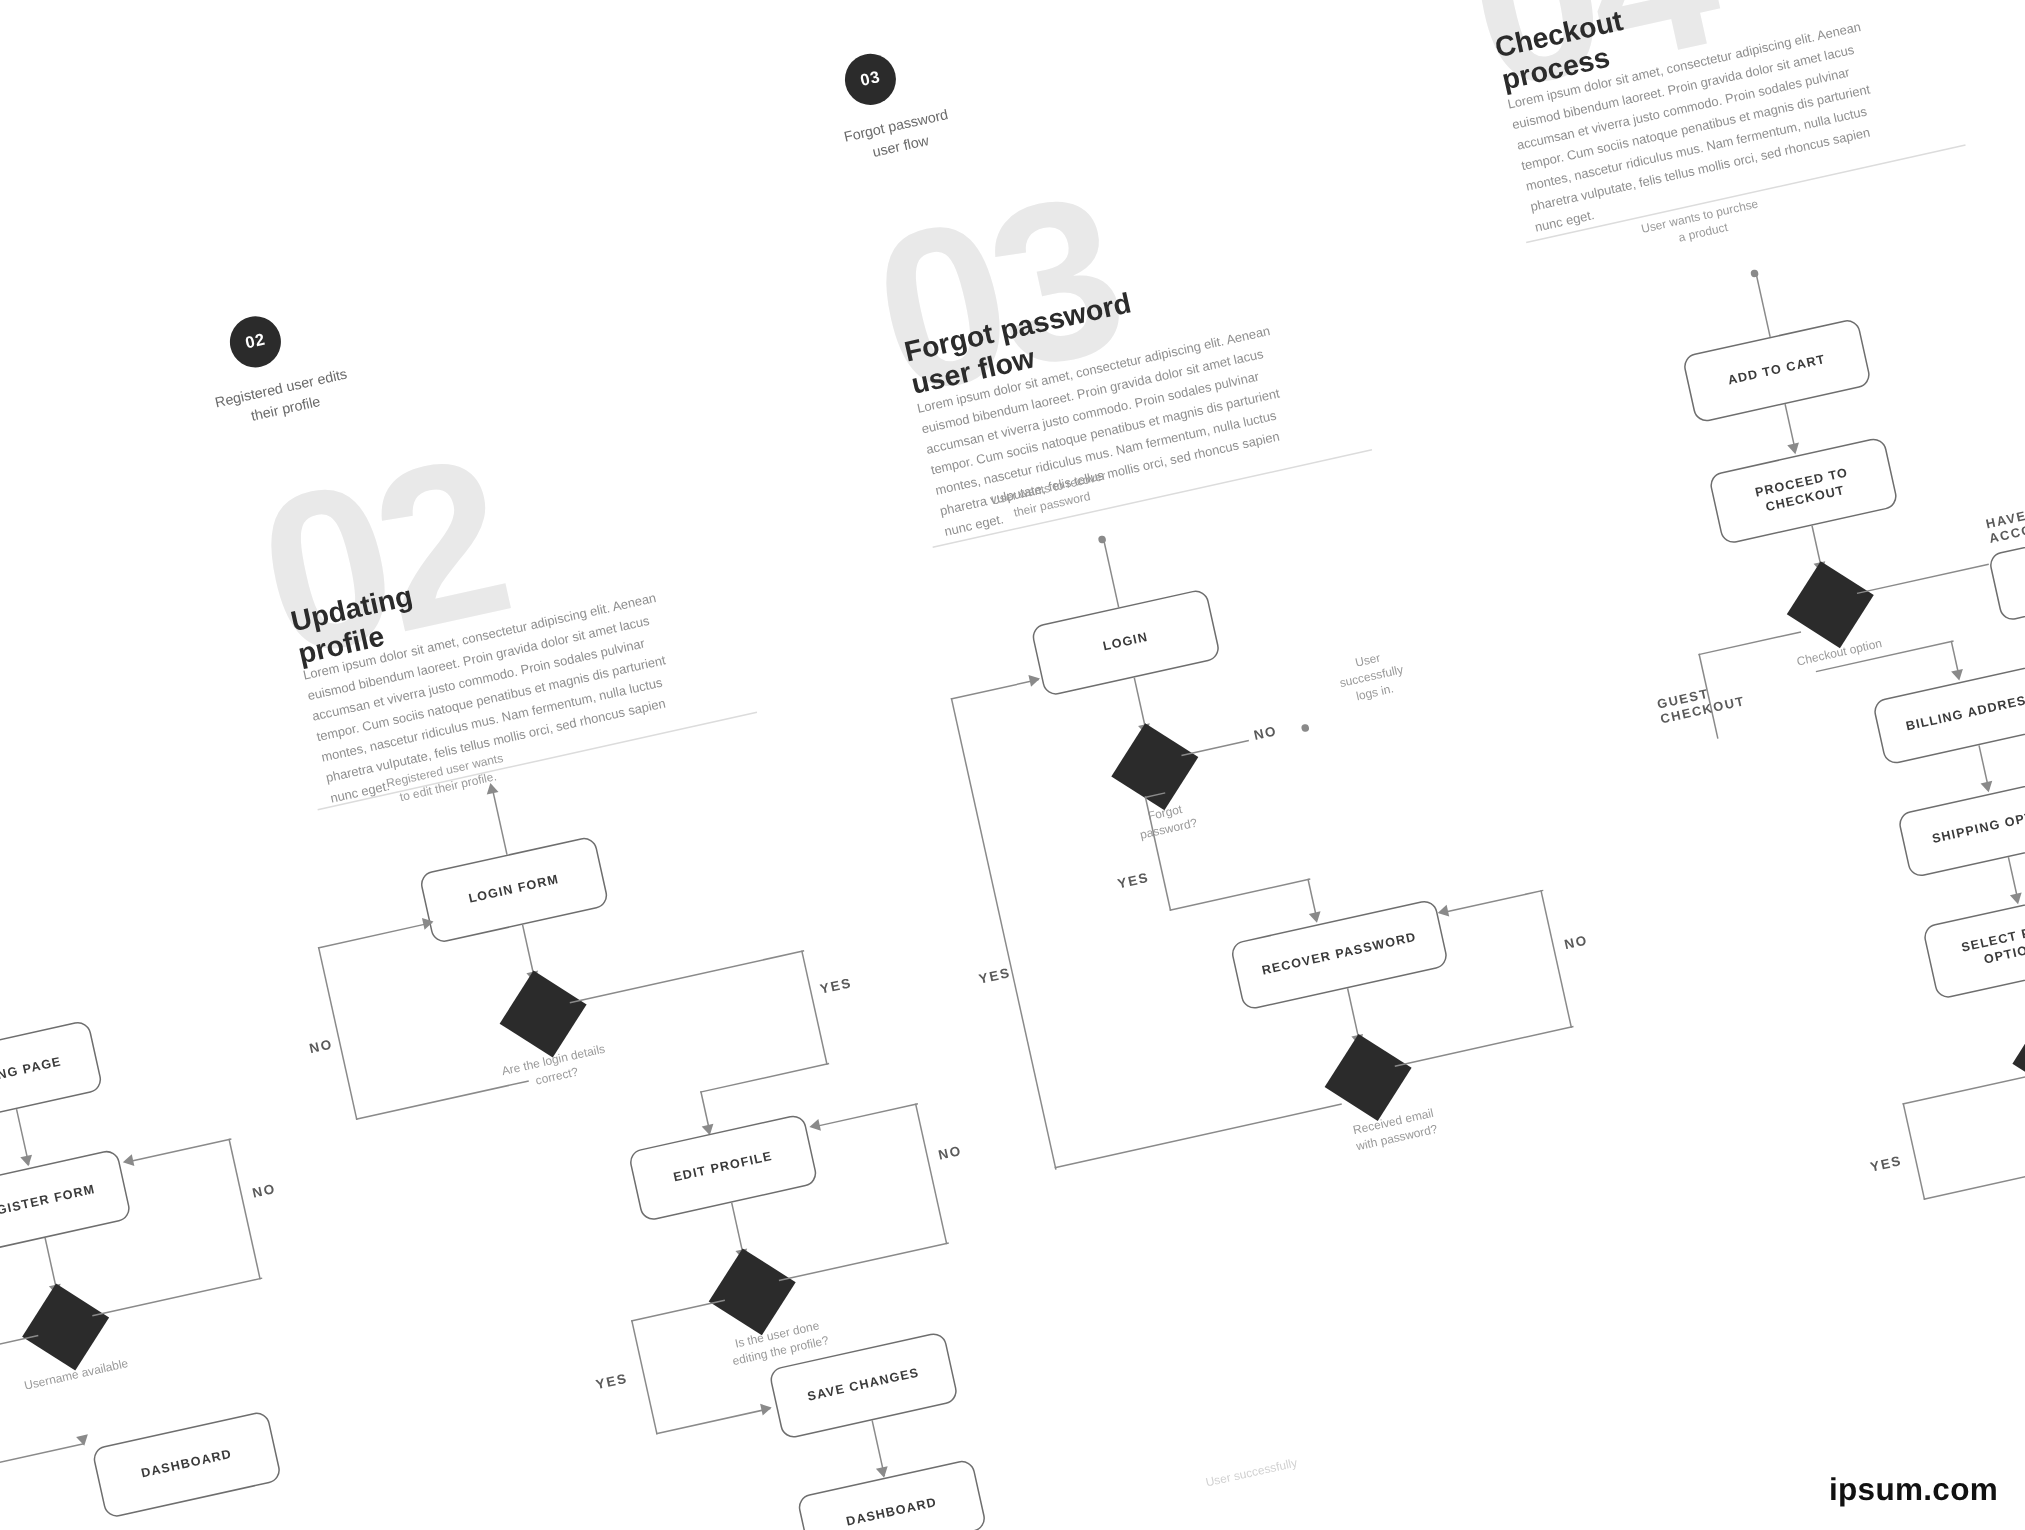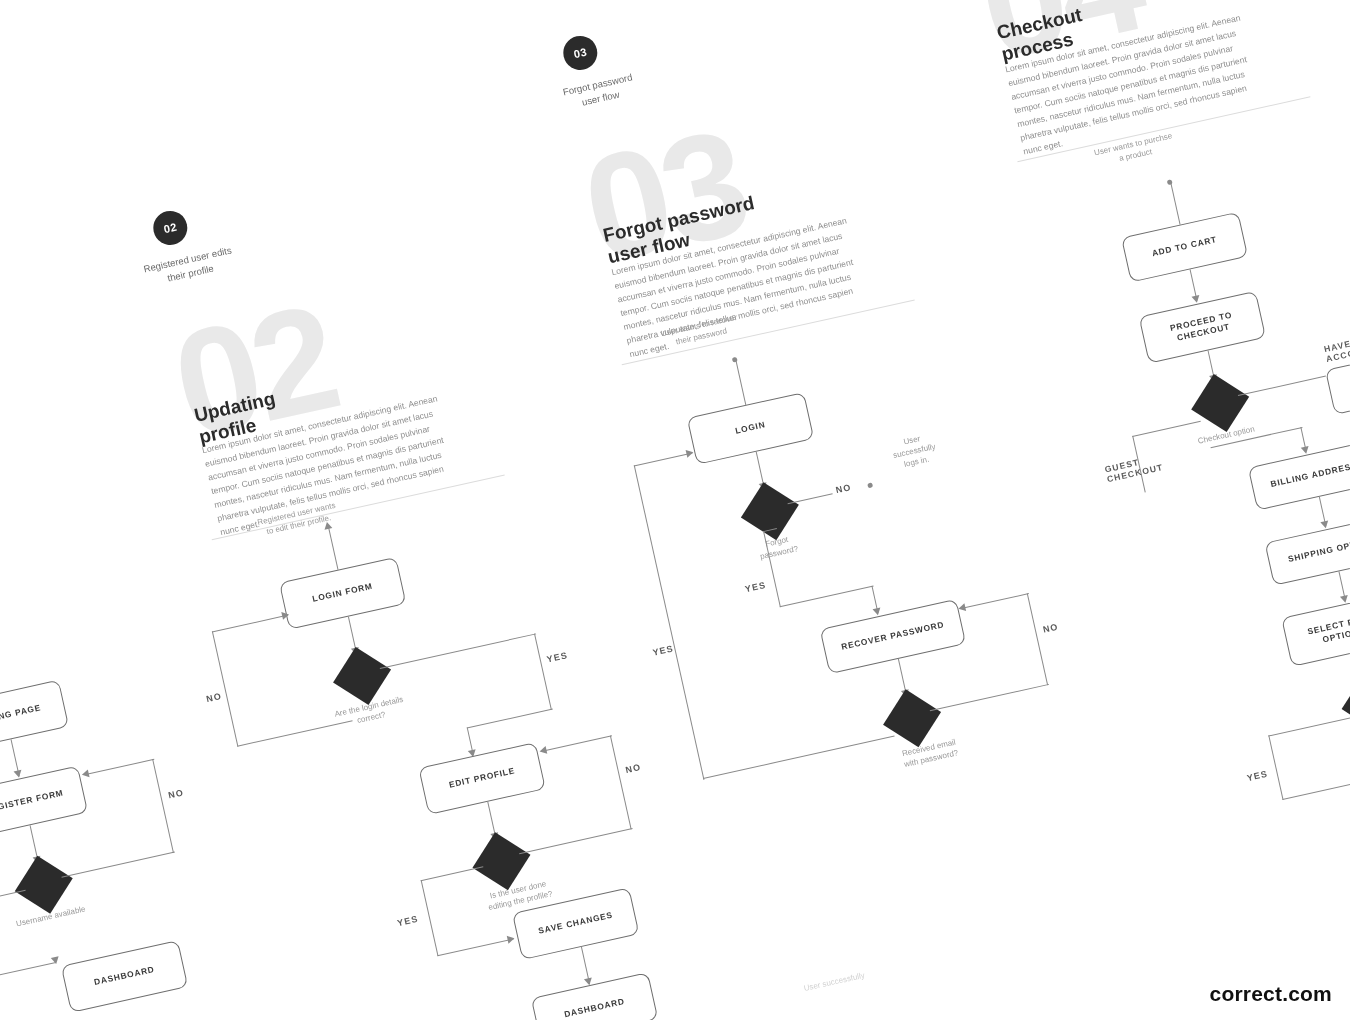--- a/index.html
+++ b/index.html
@@ -395,14 +395,14 @@
     <div class="hline" style="left:24px;top:600px;width:86px;"></div>
     <div class="hline" style="left:24px;top:665px;width:90px;"></div>
     <div class="lbl" style="left:-6px;top:632px;">YES</div>
   </div>
 
   <div class="board" style="left:1325px;top:370px;">
     <div class="node" style="left:0px;top:0px;width:120px;height:46px;"></div>
 
   </div>
 
-  <div class="watermark">correct.com</div>
+  <div class="watermark">ipsum.com</div>
 </div>
 
 </body></html>

